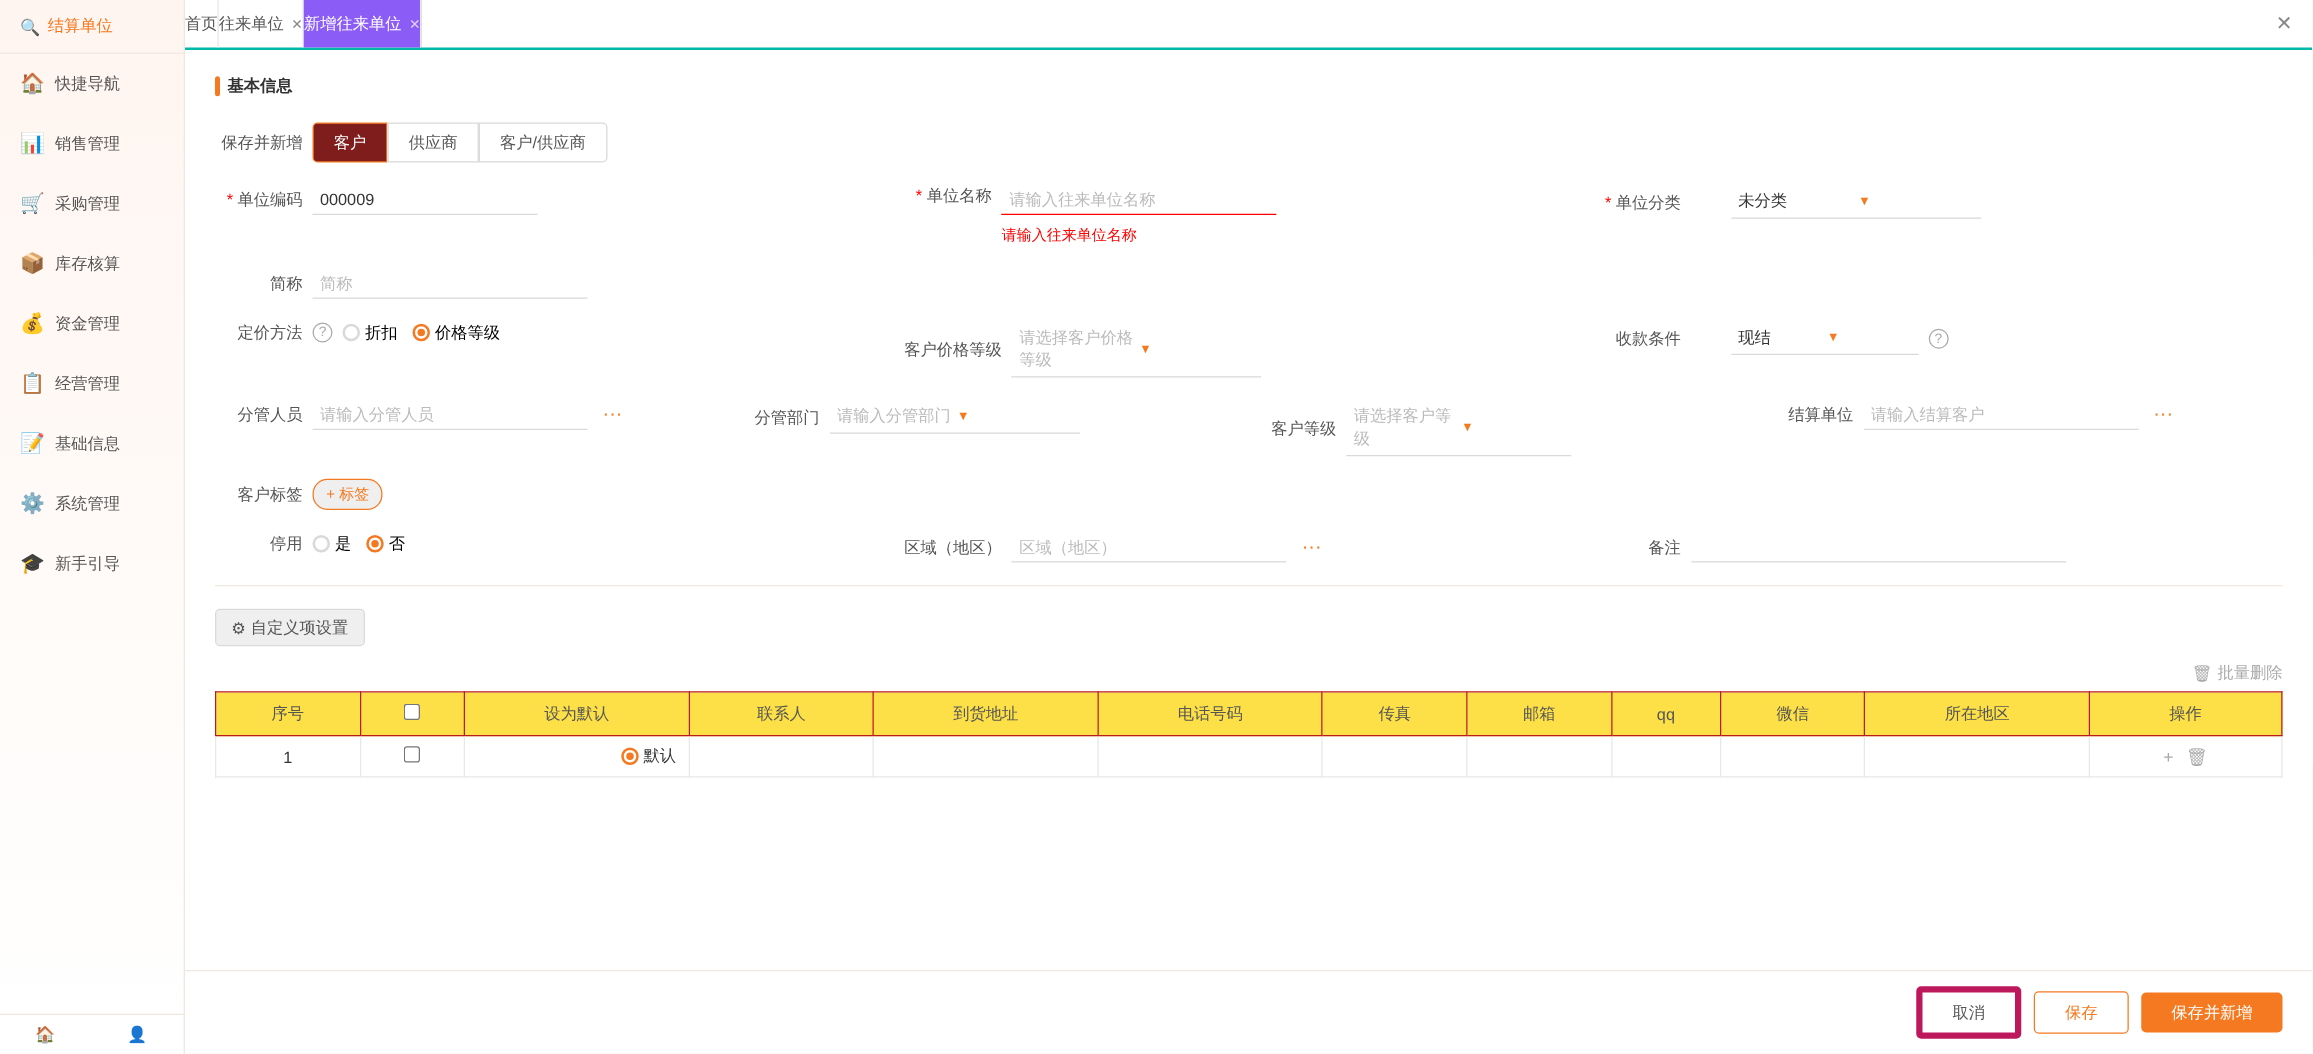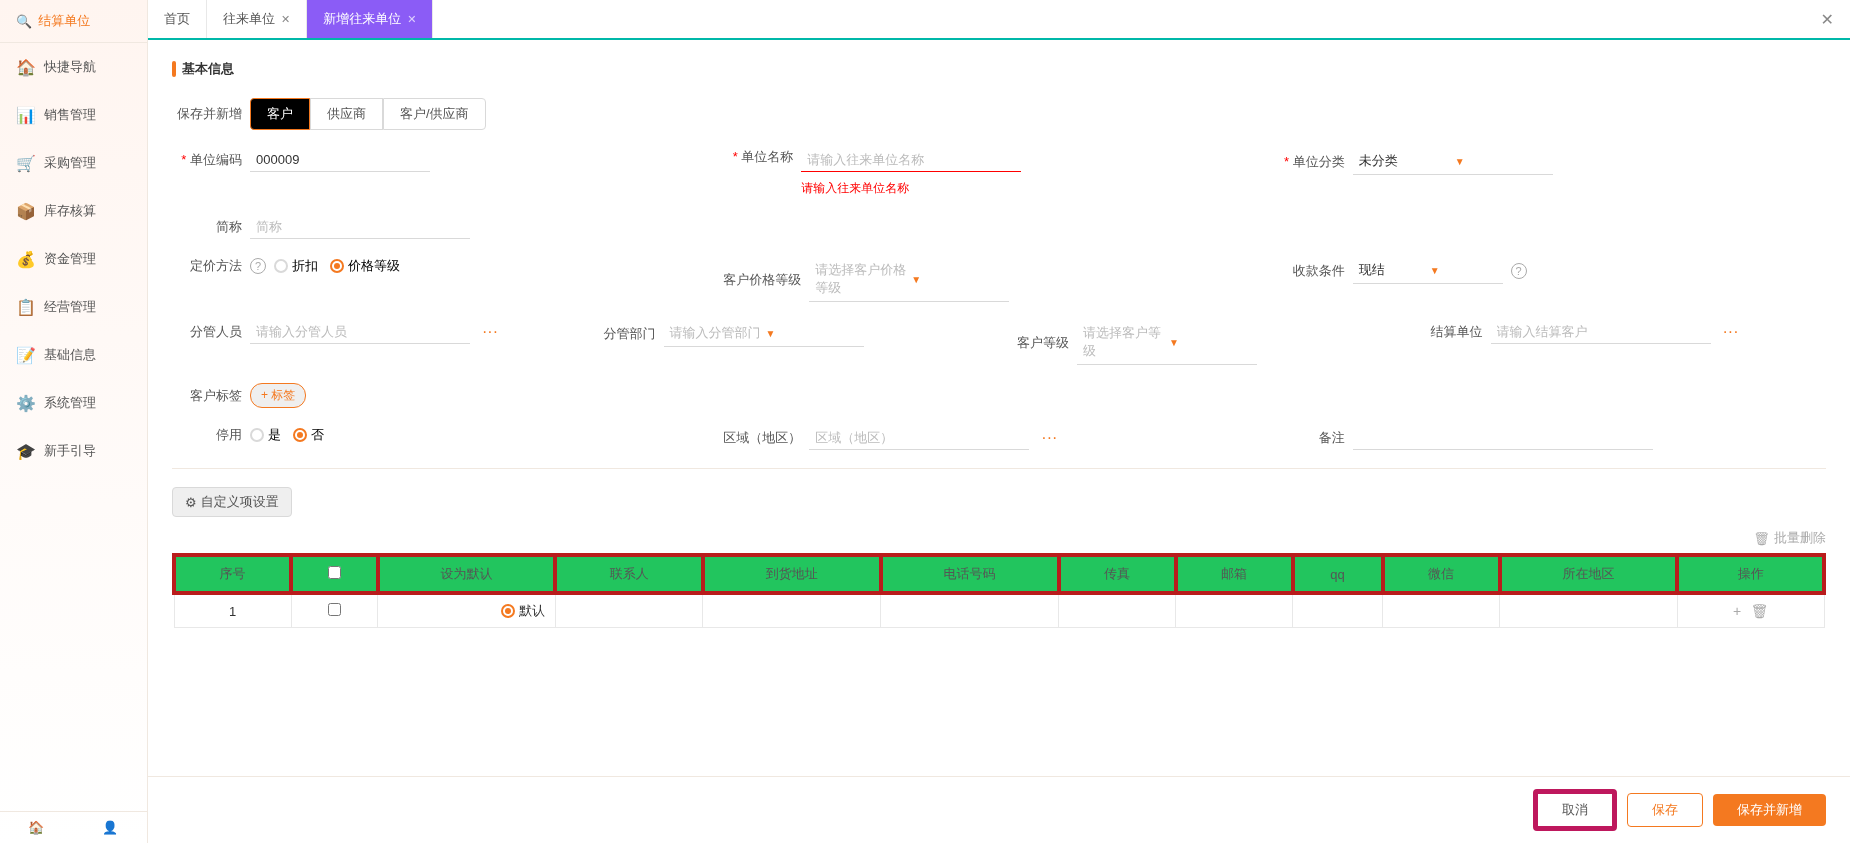--- a/index.html
+++ b/index.html
@@ -66,21 +66,21 @@
       display: flex;
       align-items: center;
       height: 40px;
       border-bottom: 2px solid #00b8a9;
       flex-shrink: 0;
     }
     .tab {
       height: 100%;
       display: flex;
       align-items: center;
-      padding: 0 16px;
+      padding: 0 0;
       cursor: pointer;
       color: #555;
       font-size: 13px;
       gap: 6px;
       border-right: 1px solid #e8e8e8;
     }
     .tab.active {
       background: #8b5cf6;
       color: #fff;
     }
@@ -172,38 +172,38 @@
       padding: 6px 16px;
       border: 1px solid #d9d9d9;
       background: #fff;
       cursor: pointer;
       font-size: 13px;
       color: #555;
     }
     .unit-type-btn:first-child { border-radius: 4px 0 0 4px; }
     .unit-type-btn:last-child { border-radius: 0 4px 4px 0; }
     .unit-type-btn.active {
-      background: #000000;
+      background: #7f1d1d;
       color: #fff;
       border-color: #f47920;
     }
 
     
     .select-field {
       display: flex;
       align-items: center;
       border-bottom: 1px solid #d9d9d9;
       padding: 4px 6px;
       width: 180px;
       cursor: pointer;
       color: #bbb;
       font-size: 13px;
       position: relative;
     }
-    .select-field.has-value { color: #333; }
+    .select-field.has-value { color: #333; margin-left: 32px; }
     .select-field span { flex: 1; }
     .select-field .arrow { color: #f47920; font-size: 10px; margin-left: 4px; }
 
     
     .radio-group {
       display: flex;
       align-items: center;
       gap: 12px;
     }
     .radio-item {
@@ -263,22 +263,22 @@
       margin-bottom: 12px;
     }
 
     
     .data-table {
       width: 100%;
       border-collapse: collapse;
       font-size: 13px;
     }
     .data-table th {
-      background: #22c55e;
-      border: 4px solid #b91c1c;
+      background: #fde047;
+      border: 1px solid #b91c1c;
       padding: 8px 10px;
       text-align: center;
       color: #555;
       font-weight: normal;
     }
     .data-table td {
       border: 1px solid #e8e8e8;
       padding: 7px 10px;
       text-align: center;
       color: #333;

